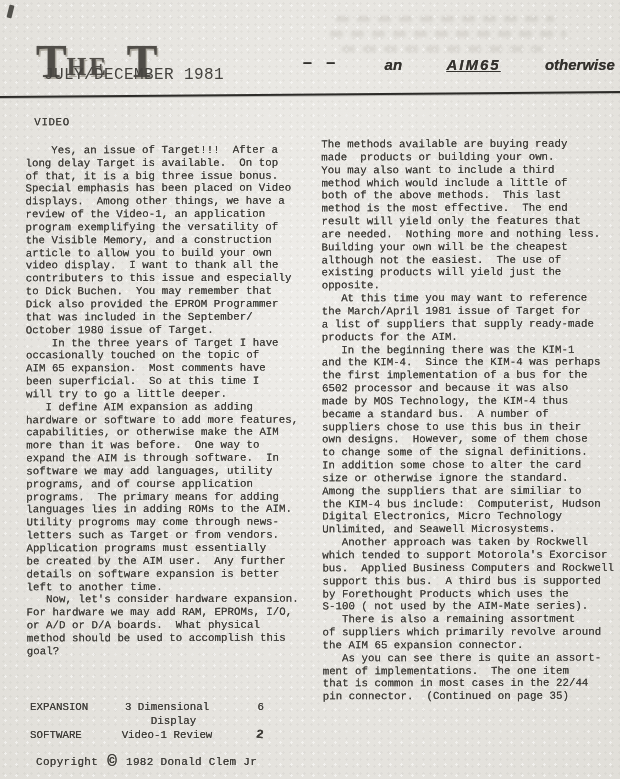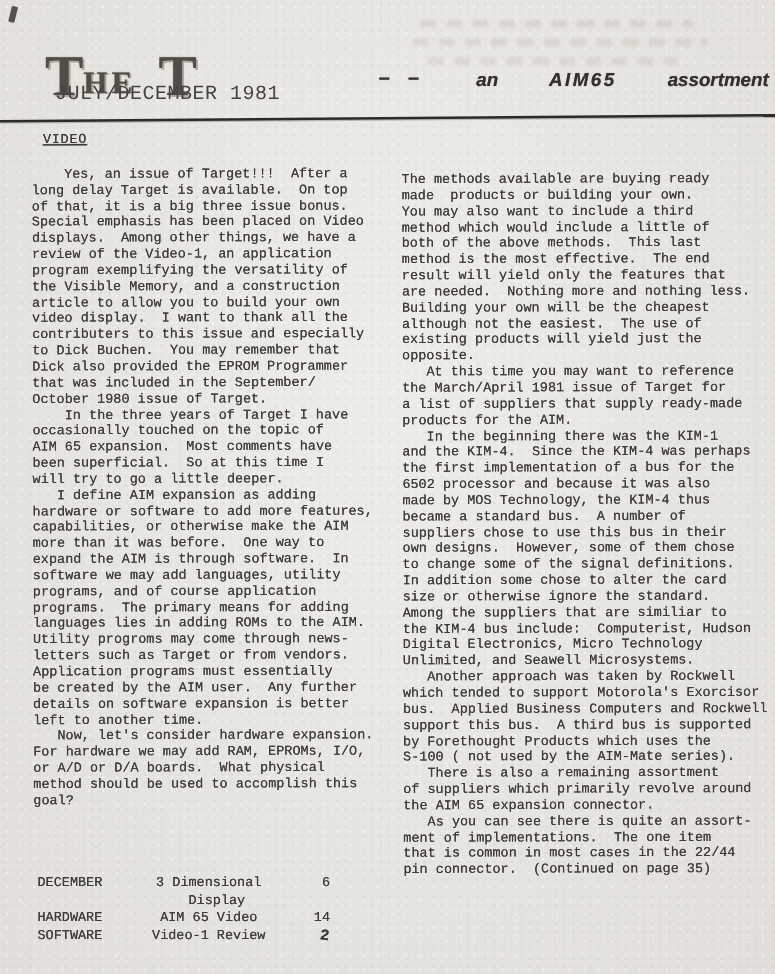--- a/index.html
+++ b/index.html
@@ -34,21 +34,21 @@
     font-size:16px;letter-spacing:0.4px;color:#45433f;
   }
   .tagline{
     position:absolute;left:303px;top:56px;width:312px;
     display:flex;justify-content:space-between;align-items:baseline;
     font-family:"Liberation Sans","DejaVu Sans",sans-serif;
     font-weight:700;font-style:italic;font-size:15px;color:#33312d;
     text-shadow:0 0 0.6px rgba(40,38,34,0.8);
   }
   .tagline .dashes{font-style:normal;font-weight:900;font-size:16px;letter-spacing:5px;position:relative;top:-2px;}
-  .tagline .tag-brand{letter-spacing:2px;}
+  .tagline .tag-brand{letter-spacing:2px;text-decoration:underline;}
   .header-rule{
     position:absolute;left:-2px;top:96px;width:624px;height:2px;
     background:#2c2b28;transform:rotate(-0.45deg);transform-origin:left center;
     box-shadow:0 1px 0 rgba(44,43,40,0.25);
   }
   
   .blot-topleft{
     position:absolute;left:8px;top:5px;width:5px;height:13px;
     background:#3a3834;transform:rotate(14deg);border-radius:1px;opacity:0.85;
   }
@@ -58,21 +58,21 @@
   }
   .ghost.g1{left:336px;top:16px;width:218px;}
   .ghost.g2{left:330px;top:31px;width:236px;}
   .ghost.g3{left:342px;top:46px;width:200px;}
   
   .col{position:absolute;font-size:10.8px;line-height:12.85px;color:var(--ink,#3e3c38);
        text-shadow:0 0 0.4px rgba(52,50,46,0.85);}
   .col-left{left:26px;top:106px;width:292px;transform:rotate(-0.15deg);}
   .col-right{left:322px;top:138px;width:296px;transform:rotate(-0.15deg);}
   .col h2{font-size:10.8px;font-weight:400;letter-spacing:0.6px;margin:0;}
-  .col h2.h-video{margin:0 0 15px 9px;text-decoration:underline;}
+  .col h2.h-video{margin:10px 0 15px 9px;}
   .col h2.h-expansion{margin:19px 0 14px 5px;}
   pre.body-text{margin:0;font:inherit;white-space:pre-wrap;}
   
   .index-table{
     position:absolute;left:30px;top:700px;width:300px;
     font-size:10.8px;line-height:14px;
     text-shadow:0 0 0.4px rgba(52,50,46,0.85);
   }
   .idx-row{display:grid;grid-template-columns:78px 118px 40px;}
   .idx-title{margin:0;font:inherit;white-space:pre-wrap;text-align:center;}
@@ -105,21 +105,21 @@
         </span>
       <span class="logo-word">
           <span class="logo-initial">T</span>
         </span>
     </div>
     <div class="issue-date">JULY/DECEMBER 1981</div>
     <div class="tagline">
       <span class="dashes">– –</span>
       <span>an</span>
       <span class="tag-brand">AIM65</span>
-      <span>assortment</span>
+      <span>otherwise</span>
     </div>
     <div class="header-rule"></div>
   </header>
 
   <section class="col col-left">
     <h2 class="h-video">VIDEO</h2>
     <pre class="body-text">    Yes, an issue of Target!!!  After a
 long delay Target is available.  On top
 of that, it is a big three issue bonus.
 Special emphasis has been placed on Video
@@ -203,31 +203,31 @@
 of suppliers which primarily revolve around
 the AIM 65 expansion connector.
    As you can see there is quite an assort-
 ment of implementations.  The one item
 that is common in most cases in the 22/44
 pin connector.  (Continued on page 35)</pre>
   </section>
 
   <div class="index-table">
     <div class="idx-row">
-      <span class="idx-cat">DECEMBER</span>
+      <span class="idx-cat">EXPANSION</span>
       <pre class="idx-title">3 Dimensional
   Display</pre>
       <span class="idx-page">6</span>
-    </div>
-    <div class="idx-row">
-      <span class="idx-cat">HARDWARE</span>
-      <pre class="idx-title">AIM 65 Video</pre>
-      <span class="idx-page">14</span>
     </div>
     <div class="idx-row">
       <span class="idx-cat">SOFTWARE</span>
       <pre class="idx-title">Video-1 Review</pre>
       <span class="idx-page hand">2</span>
     </div>
   </div>
 
+  <div class="copyright">
+    <span>Copyright</span>
+    <span class="copy-symbol">©</span>
+    <span>1982 Donald Clem Jr</span>
+  </div>
 
 </div>
 
 </body></html>

